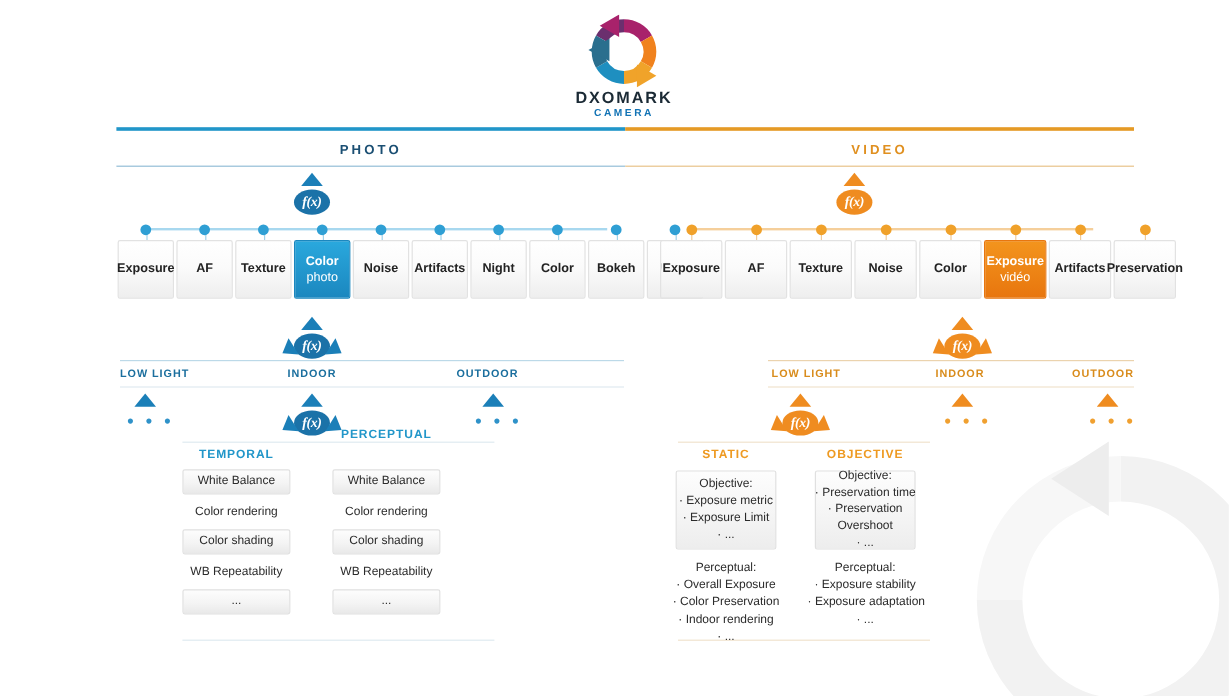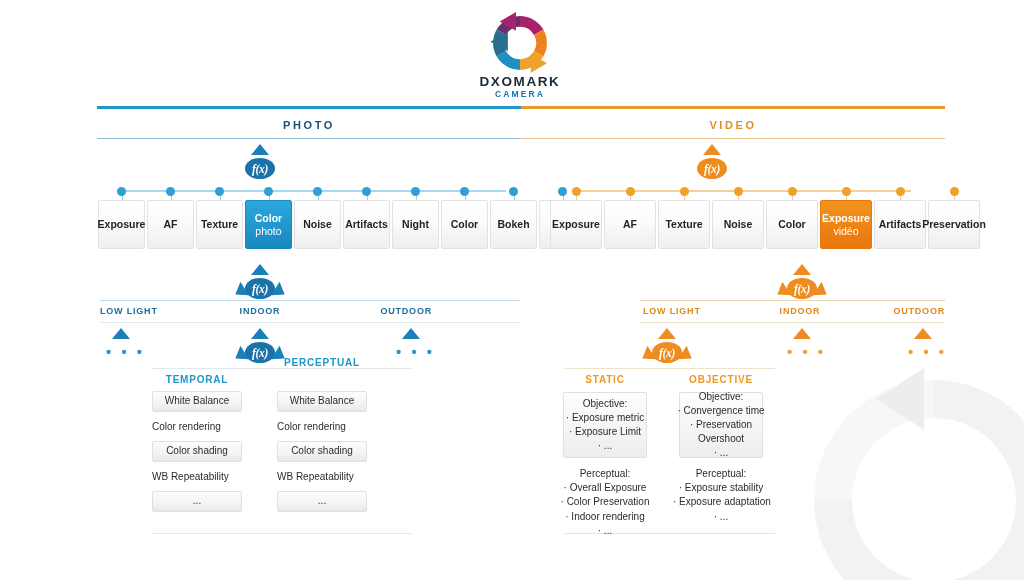--- a/index.html
+++ b/index.html
@@ -126,21 +126,21 @@
   .colhead.orange{color:#ee9a22;}
 
   .leafbox{
     position:absolute;z-index:3;box-sizing:border-box;
     display:flex;align-items:center;justify-content:center;text-align:center;
     font-size:10px;color:#2b2b2b;line-height:1.25;
     background:linear-gradient(180deg,#fdfdfd 0%,#f4f4f4 55%,#e9e9e9 100%);
     border:1px solid #e0e0e0;border-radius:2px;
   }
   .leafplain{
-    position:absolute;z-index:3;text-align:left;
+    position:absolute;z-index:3;text-align:center;
     font-size:10px;color:#2b2b2b;line-height:1.25;
   }
   .bigbox{
     position:absolute;z-index:3;box-sizing:border-box;
     background:linear-gradient(180deg,#fdfdfd 0%,#f5f5f5 55%,#ededed 100%);
     border:1px solid #e0e0e0;border-radius:2px;
     display:flex;flex-direction:column;align-items:center;justify-content:center;
     font-size:10px;color:#2b2b2b;line-height:1.42;text-align:center;padding:4px 3px;
   }
   .plainblock{
@@ -379,21 +379,21 @@
       <div class="plainblock" style="left:557px;top:467px;width:96px;">
         <div>Perceptual:</div>
         <div>· Overall Exposure</div>
         <div>· Color Preservation</div>
         <div>· Indoor rendering</div>
         <div>· ...</div>
       </div>
       <div class="colhead orange" style="left:679px;top:374px;width:84px;">OBJECTIVE</div>
       <div class="bigbox" style="left:679px;top:392px;width:84px;height:66px;">
         <div>Objective:</div>
-        <div>· Convergence time</div>
+        <div>· Preservation time</div>
         <div>· Preservation</div>
         <div>Overshoot</div>
         <div>· ...</div>
       </div>
       <div class="plainblock" style="left:673px;top:467px;width:96px;">
         <div>Perceptual:</div>
         <div>· Exposure stability</div>
         <div>· Exposure adaptation</div>
         <div>· ...</div>
       </div>

